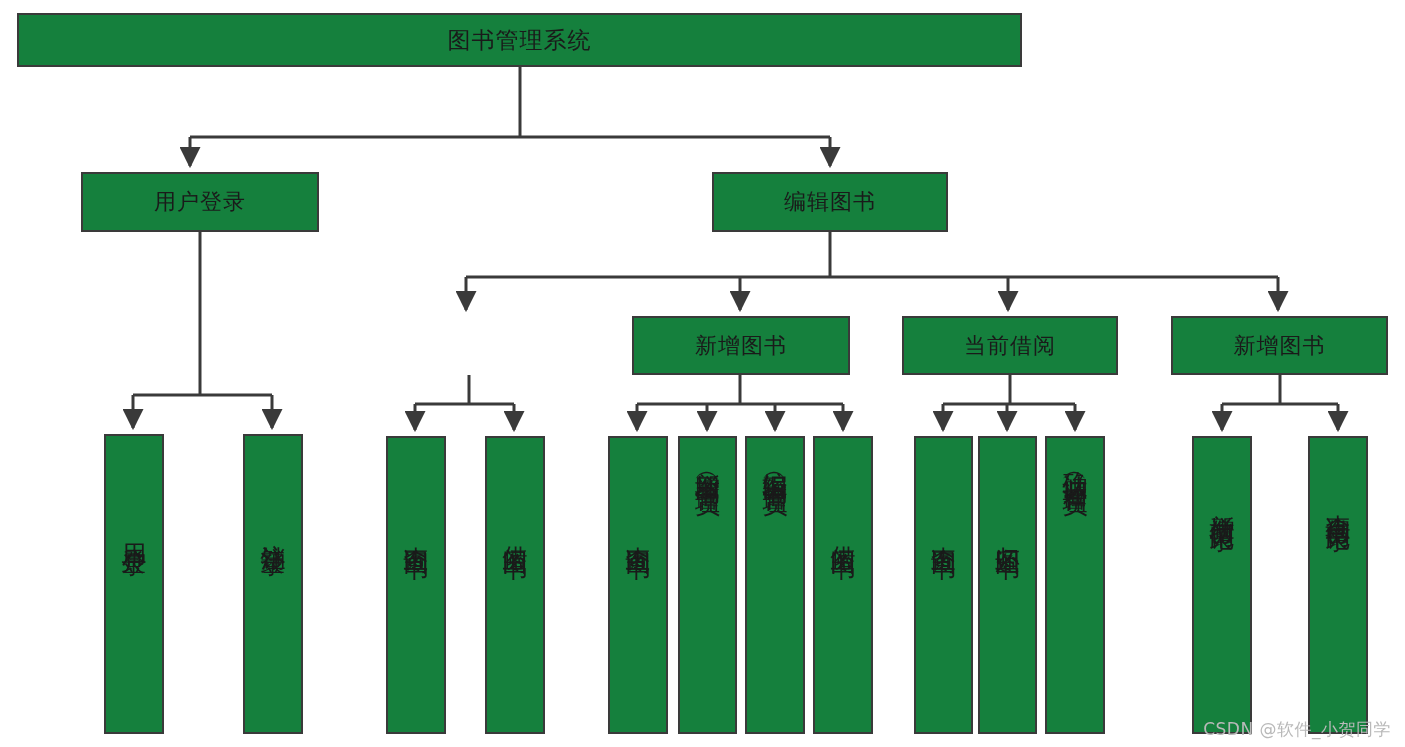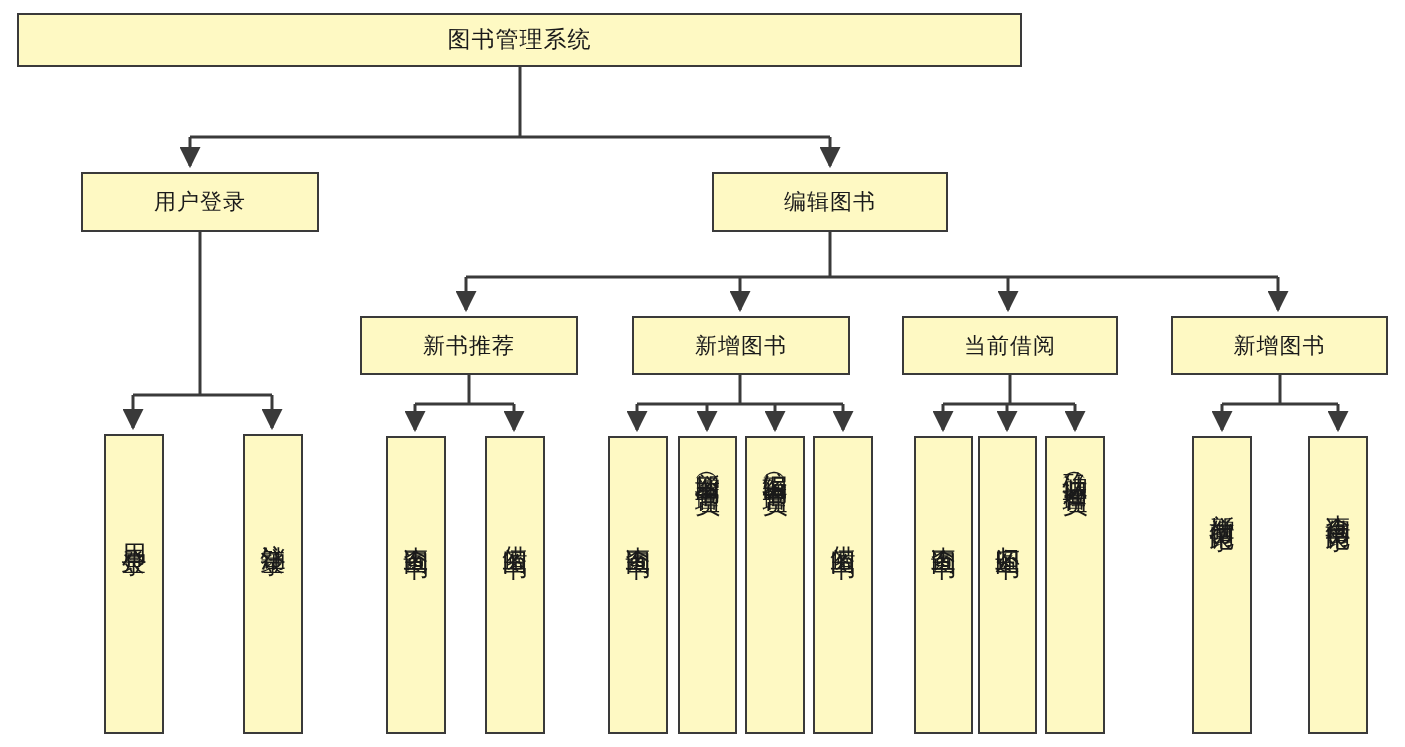--- a/index.html
+++ b/index.html
@@ -8,26 +8,25 @@
     background:#ffffff;
     font-family:"DejaVu Sans","Liberation Sans",sans-serif;
     overflow:hidden;
     position:relative;
   }
   #canvas{position:absolute;inset:0;width:1405px;height:747px;}
   .node{
     position:absolute;
     box-sizing:border-box;
     border:2.5px solid #3a3a3a;
-    background:#fef9c3;
+    background:#15803d;
     display:flex;
     align-items:center;
     justify-content:center;
     color:#1a1a1a;
-    font-family:Liberation Serif, serif;
   }
   .node .lbl{
     display:block;
     text-align:center;
     line-height:1.15;
     white-space:nowrap;
   }
   
   .h-node .lbl{font-size:22px;letter-spacing:1px;}
   .h-node.root .lbl{font-size:23px;}
@@ -113,23 +112,20 @@
     <span class="lbl">图书管理系统</span>
   </div>
 
   <div class="node h-node" style="left:81px;top:172px;width:238px;height:60px;">
     <span class="lbl">用户登录</span>
   </div>
   <div class="node h-node" style="left:712px;top:172px;width:236px;height:60px;">
     <span class="lbl">编辑图书</span>
   </div>
 
-  <div class="node h-node" style="left:360px;top:316px;width:218px;height:59px;">
-    <span class="lbl">新书推荐</span>
-  </div>
   <div class="node h-node" style="left:632px;top:316px;width:218px;height:59px;">
     <span class="lbl">新增图书</span>
   </div>
   <div class="node h-node" style="left:902px;top:316px;width:216px;height:59px;">
     <span class="lbl">当前借阅</span>
   </div>
   <div class="node h-node" style="left:1171px;top:316px;width:217px;height:59px;">
     <span class="lbl">新增图书</span>
   </div>
 
@@ -170,13 +166,14 @@
     <span class="lbl">确认归还（管理员）</span>
   </div>
 
   <div class="node v-node mid-pad" style="left:1192px;top:436px;width:60px;height:298px;">
     <span class="lbl">新增借阅记录</span>
   </div>
   <div class="node v-node mid-pad" style="left:1308px;top:436px;width:60px;height:298px;">
     <span class="lbl">查询借阅记录</span>
   </div>
 
+  <div class="watermark">CSDN @软件_小贺同学</div>
 </div>
 
 </body></html>

